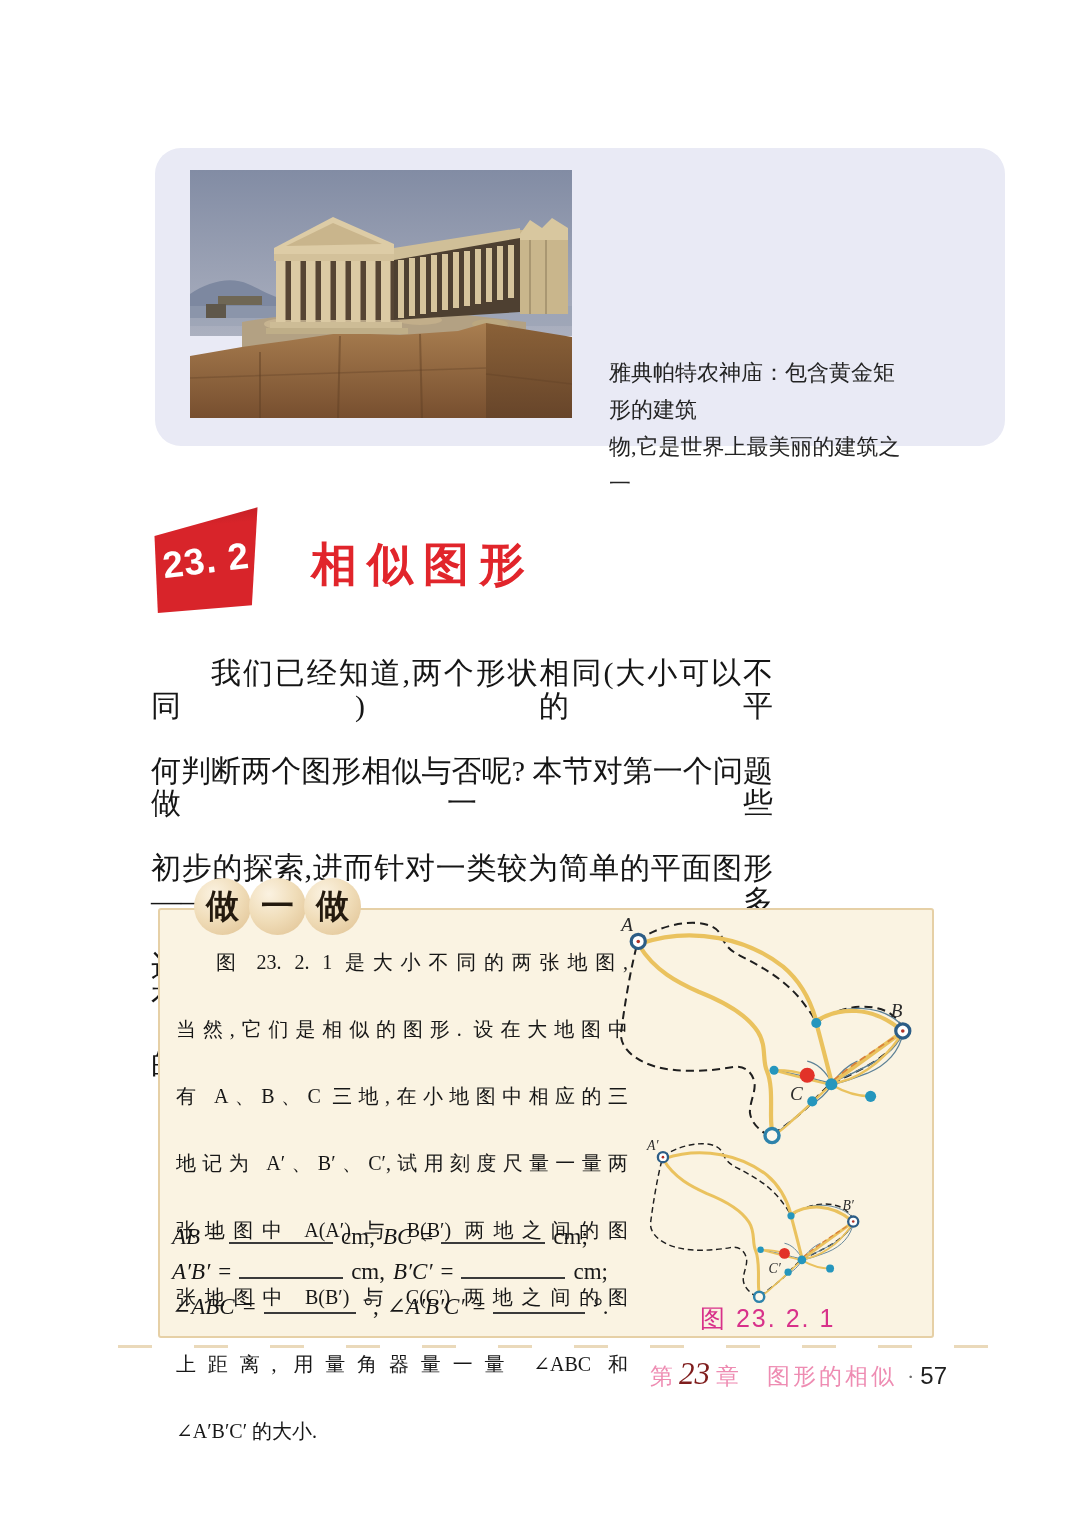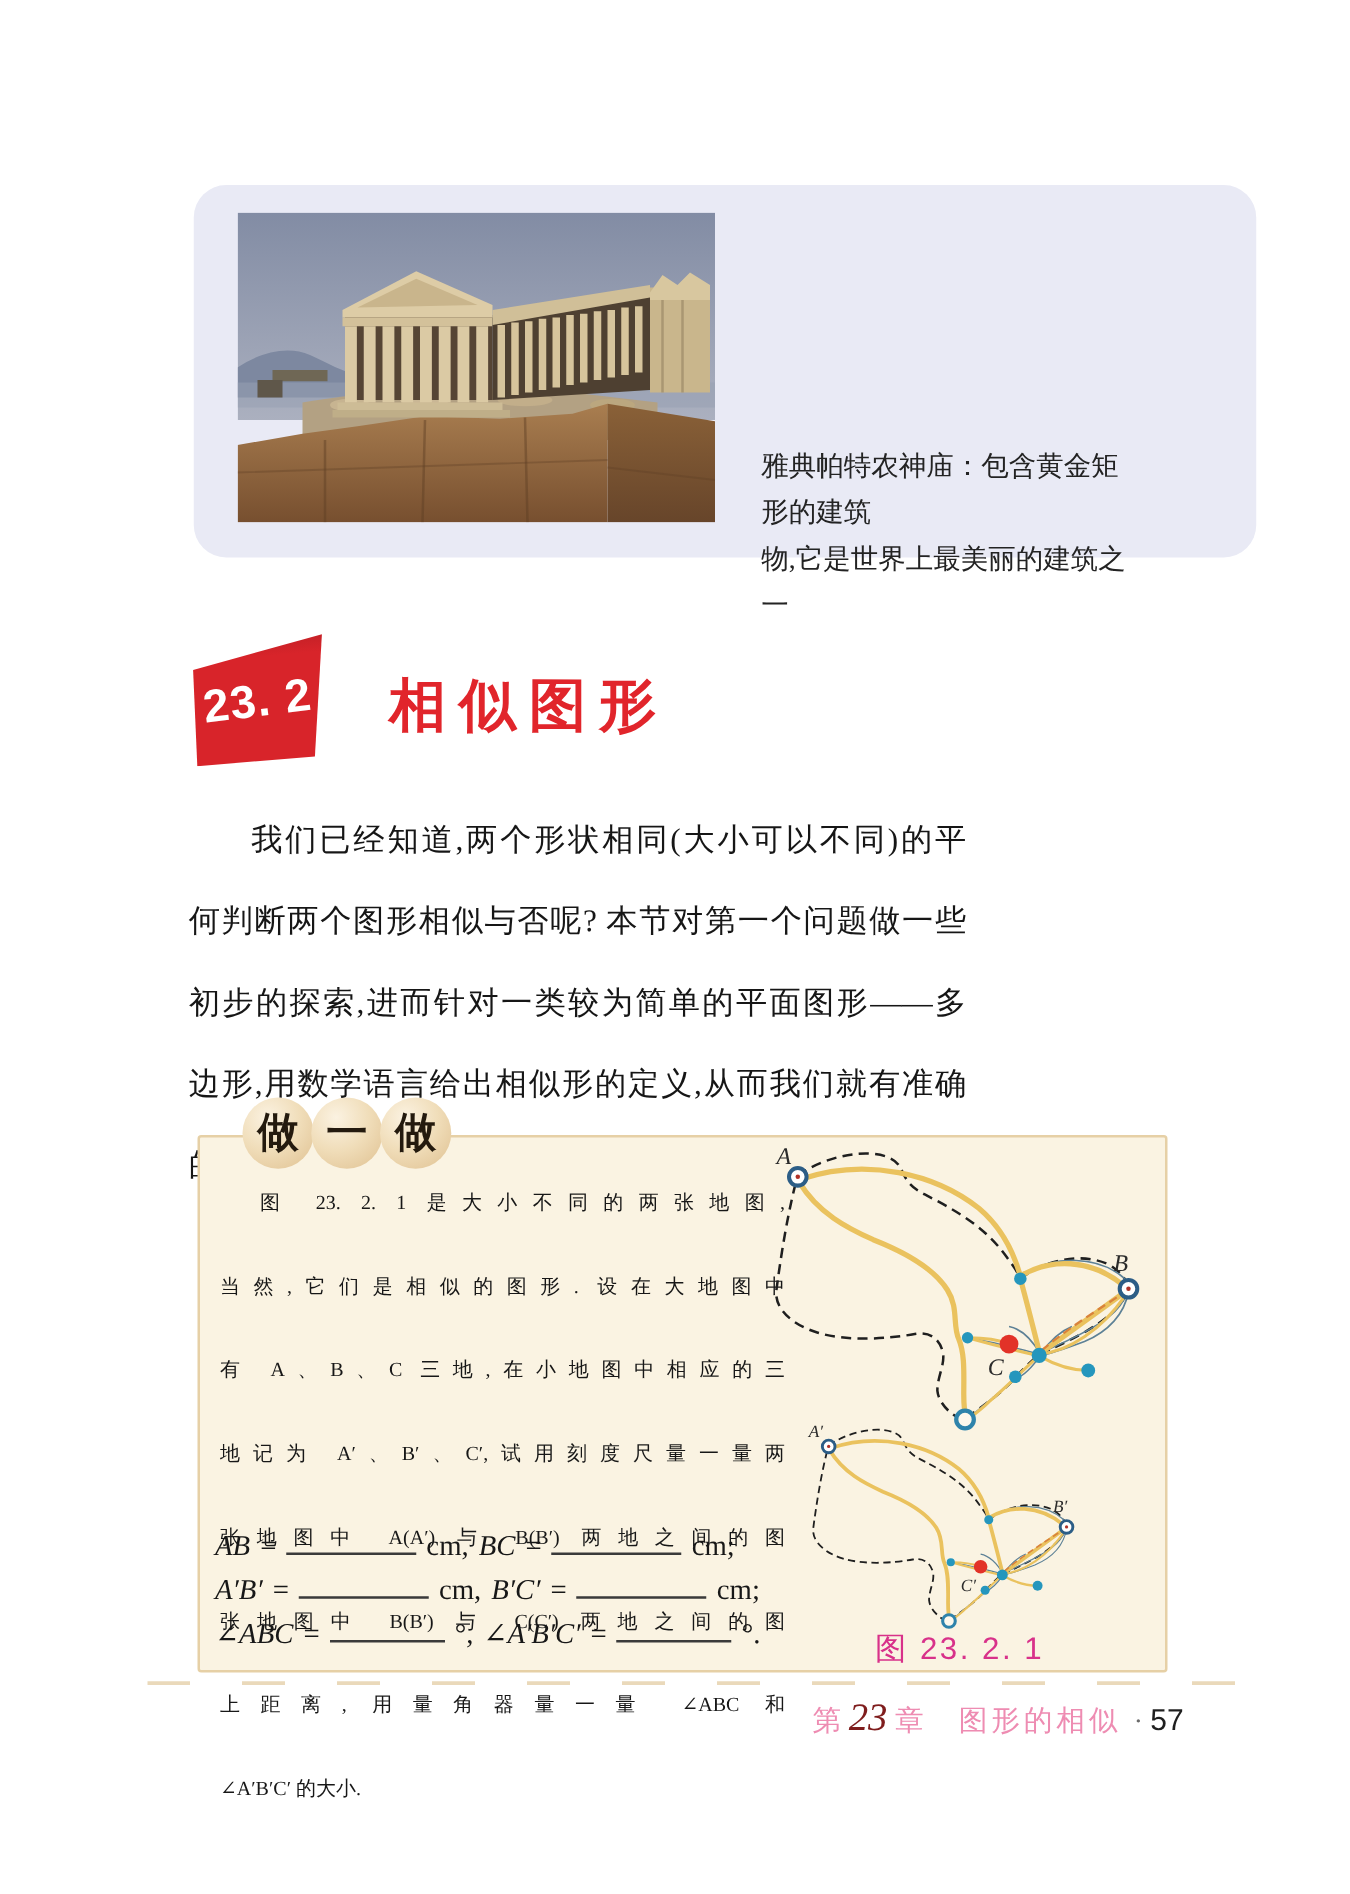--- a/index.html
+++ b/index.html
@@ -37,42 +37,42 @@
   }
   .section-title {
     position:absolute; left:311px; top:534px; margin:0;
     font-family:"Liberation Sans","DejaVu Sans",sans-serif;
     font-weight:bold; font-size:46px; color:#e1252b; letter-spacing:10px;
   }
 
   
   .intro {
     position:absolute; left:151px; top:657px; width:622px;
-    font-size:25px; line-height:32.5px; color:#161616;
+    font-size:30px; line-height:32.5px; color:#161616;
   }
   .jl { text-align:justify; }
   .jl::after { content:""; display:inline-block; width:100%; height:0; }
   .indent { text-indent:2em; }
 
   
   .do-box {
     position:absolute; left:158px; top:908px; width:776px; height:430px;
     background:#faf3e2; border:2px solid #e6d0a6; border-radius:3px;
     box-sizing:border-box;
   }
   .do-header { position:absolute; left:34px; top:-32px; display:flex; }
   .do-circle {
     width:57px; height:57px; border-radius:50%; margin-right:-2px;
     background:radial-gradient(circle at 35% 28%, #fbf2e1 0%, #f0ddb9 48%, #dfc090 100%);
     display:flex; align-items:center; justify-content:center;
     font-size:33px; font-weight:bold; color:#241a0e;
   }
   .do-text {
     position:absolute; left:16px; top:36px; width:452px;
-    font-size:16px; line-height:33.5px; color:#171717;
+    font-size:20px; line-height:33.5px; color:#171717;
   }
   .fill-area { position:absolute; left:12px; top:312px; width:486px; color:#171717; }
   .fill-row { display:flex; align-items:baseline; gap:8px; height:35px; font-size:23px; }
   .var { font-style:italic; }
   .blank { display:inline-block; width:104px; border-bottom:2px solid #3a3a3a; height:20px; }
   .blank.narrow { width:92px; }
 
   .map-large { position:absolute; left:438px; top:2px; width:342px; height:242px; }
   .map-small { position:absolute; left:474px; top:226px; width:246px; height:174px; }
   .mlabel { font-family:"Liberation Serif","DejaVu Serif",serif; font-style:italic; font-size:19px; fill:#2b2b2b; }

